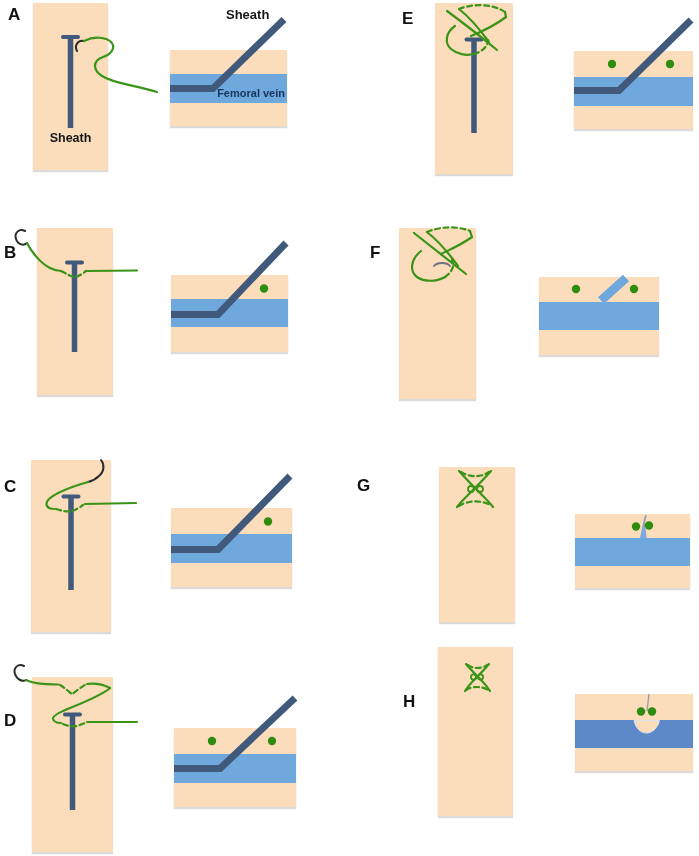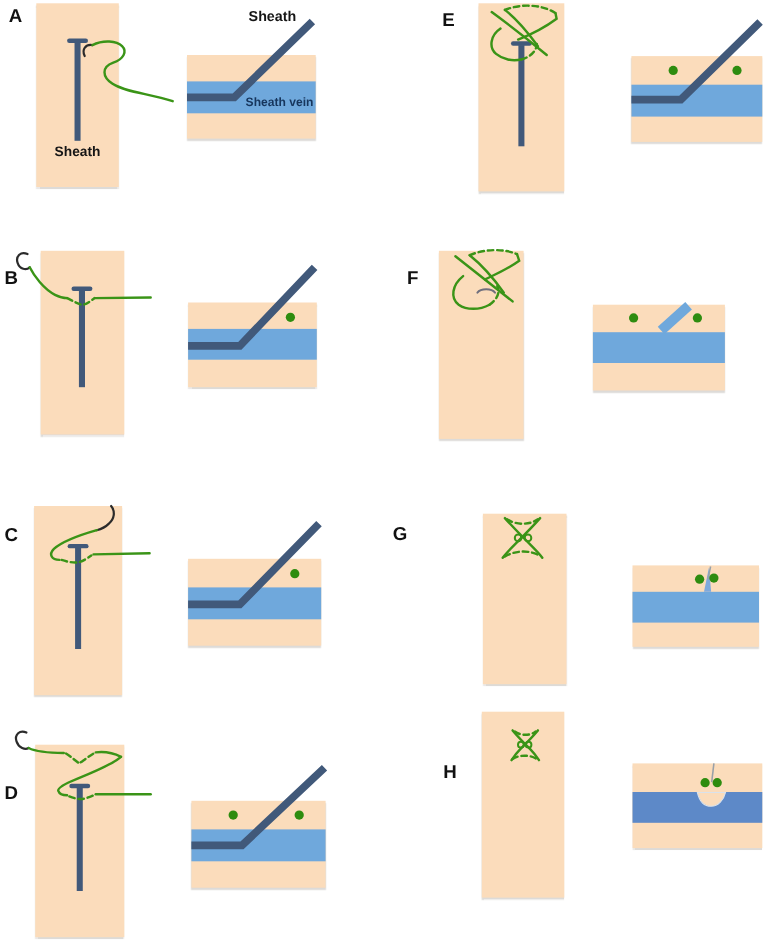--- a/index.html
+++ b/index.html
@@ -187,15 +187,15 @@
   <div class="plabel" style="left:4px;top:243px">B</div>
   <div class="plabel" style="left:4px;top:477px">C</div>
   <div class="plabel" style="left:4px;top:711px">D</div>
   <div class="plabel" style="left:402px;top:9px">E</div>
   <div class="plabel" style="left:370px;top:243px">F</div>
   <div class="plabel" style="left:357px;top:476px">G</div>
   <div class="plabel" style="left:403px;top:692px">H</div>
 
   <div class="slabel" style="left:33px;top:131px;width:75px">Sheath</div>
   <div class="xlabel" style="left:226px;top:7px">Sheath</div>
-  <div class="veinlabel" style="left:200px;top:87px;width:85px">Sheath vein</div>
+  <div class="veinlabel" style="left:200px;top:87px;width:85px">Femoral vein</div>
 
 </div>
 
 </body></html>

